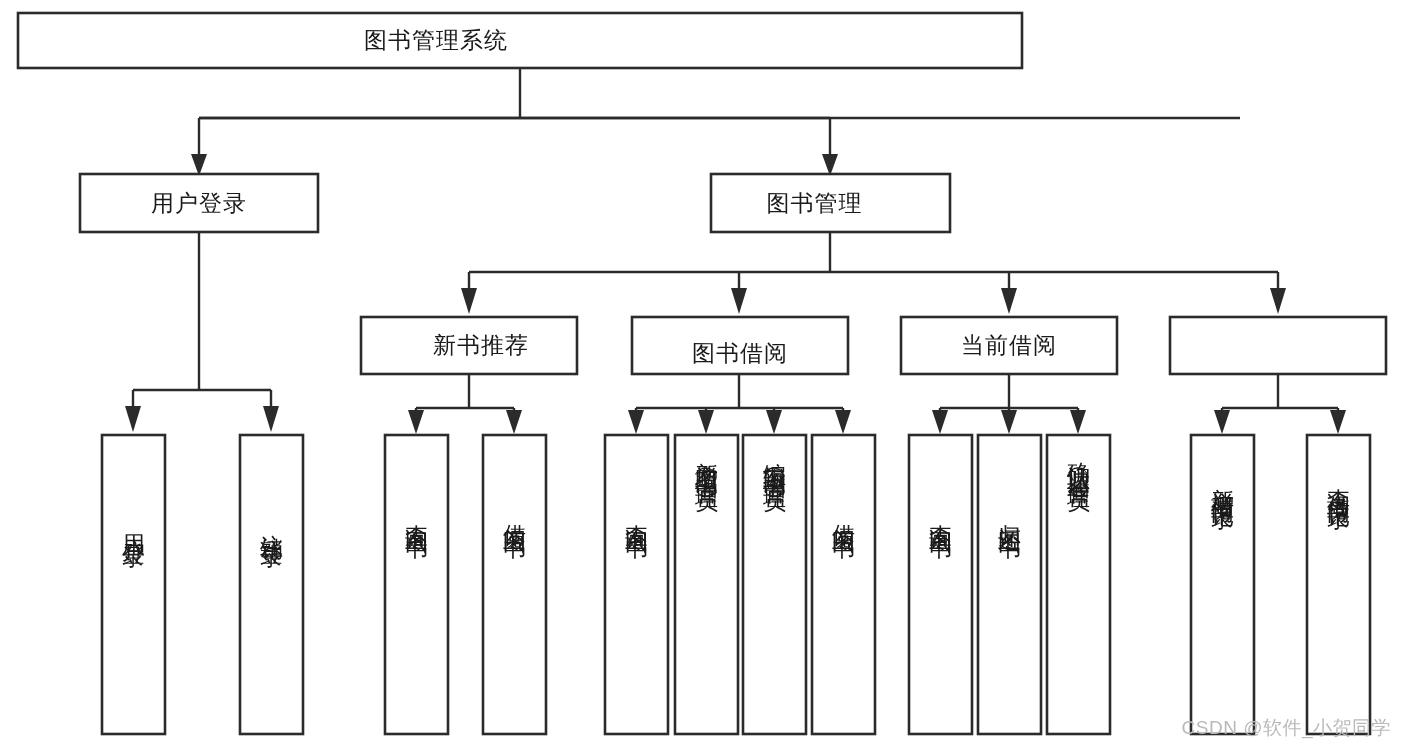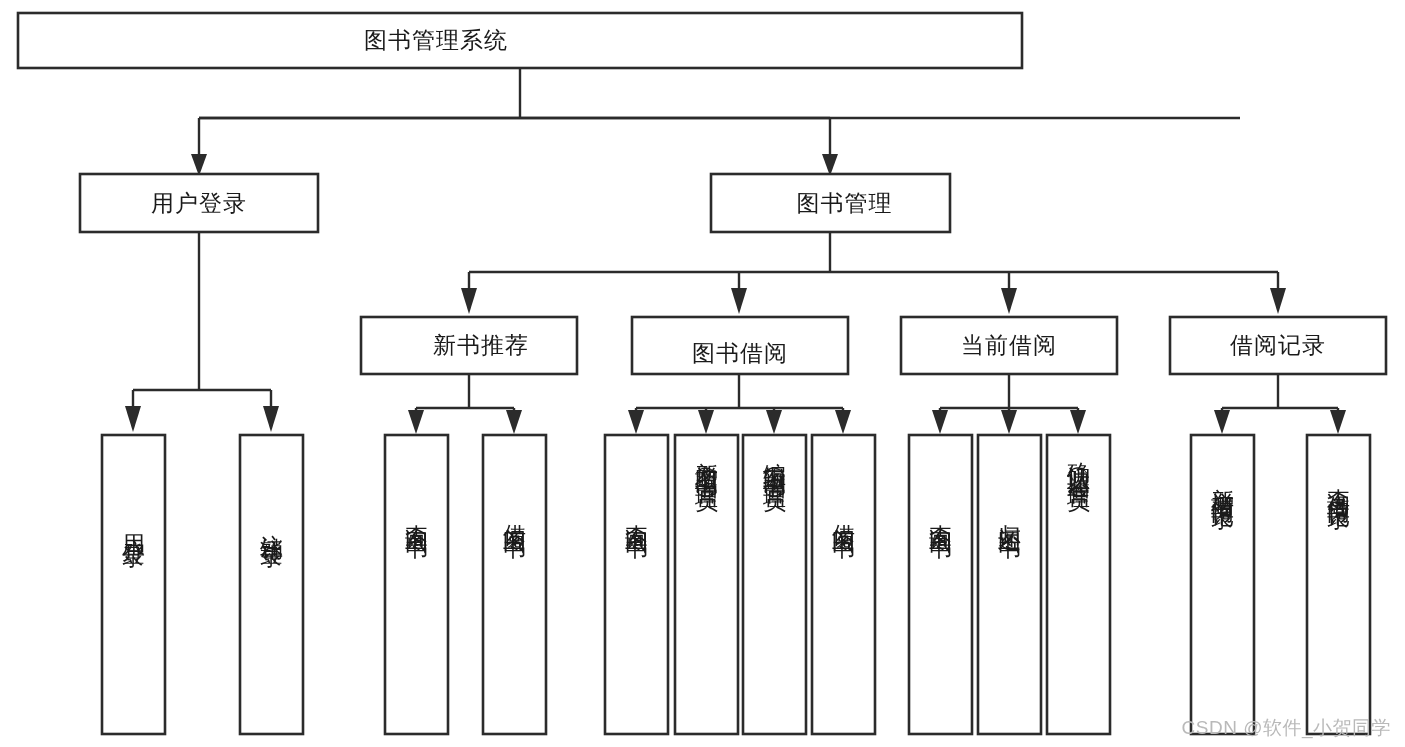--- a/index.html
+++ b/index.html
@@ -196,36 +196,33 @@
 
   </svg>
 
   <div class="hlabel-wrap" style="left:18px; top:13px; width:836px; height:55px;">
     <span class="hlabel-text">图书管理系统</span>
   </div>
 
   <div class="hlabel-wrap" style="left:80px; top:174px; width:238px; height:58px;">
     <span class="hlabel-text">用户登录</span>
   </div>
-  <div class="hlabel-wrap" style="left:725px; top:174px; width:239px; height:58px;">
+  <div class="hlabel-wrap" style="left:695px; top:174px; width:239px; height:58px;">
     <span class="hlabel-text">图书管理</span>
   </div>
 
   <div class="hlabel-wrap" style="left:361px; top:317px; width:240px; height:57px;">
     <span class="hlabel-text">新书推荐</span>
   </div>
   <div class="hlabel-wrap" style="left:632px; top:317px; width:216px; height:73px;">
     <span class="hlabel-text">图书借阅</span>
   </div>
   <div class="hlabel-wrap" style="left:901px; top:317px; width:216px; height:57px;align-items:center;">
     <span class="hlabel-text">当前借阅</span>
   </div>
-  <div class="hlabel-wrap" style="left:1170px; top:317px; width:216px; height:57px;">
-    <span class="hlabel-text">借阅记录</span>
-  </div>
 
   <div class="vlabel-wrap" style="left:102px; top:516px; width:63px; height:218px;">
     <span class="vlabel-text">用户登录</span>
   </div>
   <div class="vlabel-wrap" style="left:240px; top:516px; width:63px; height:218px;">
     <span class="vlabel-text">注销登录</span>
   </div>
 
   <div class="vlabel-wrap" style="left:385px; top:506px; width:63px; height:228px;">
     <span class="vlabel-text">查询图书</span>

